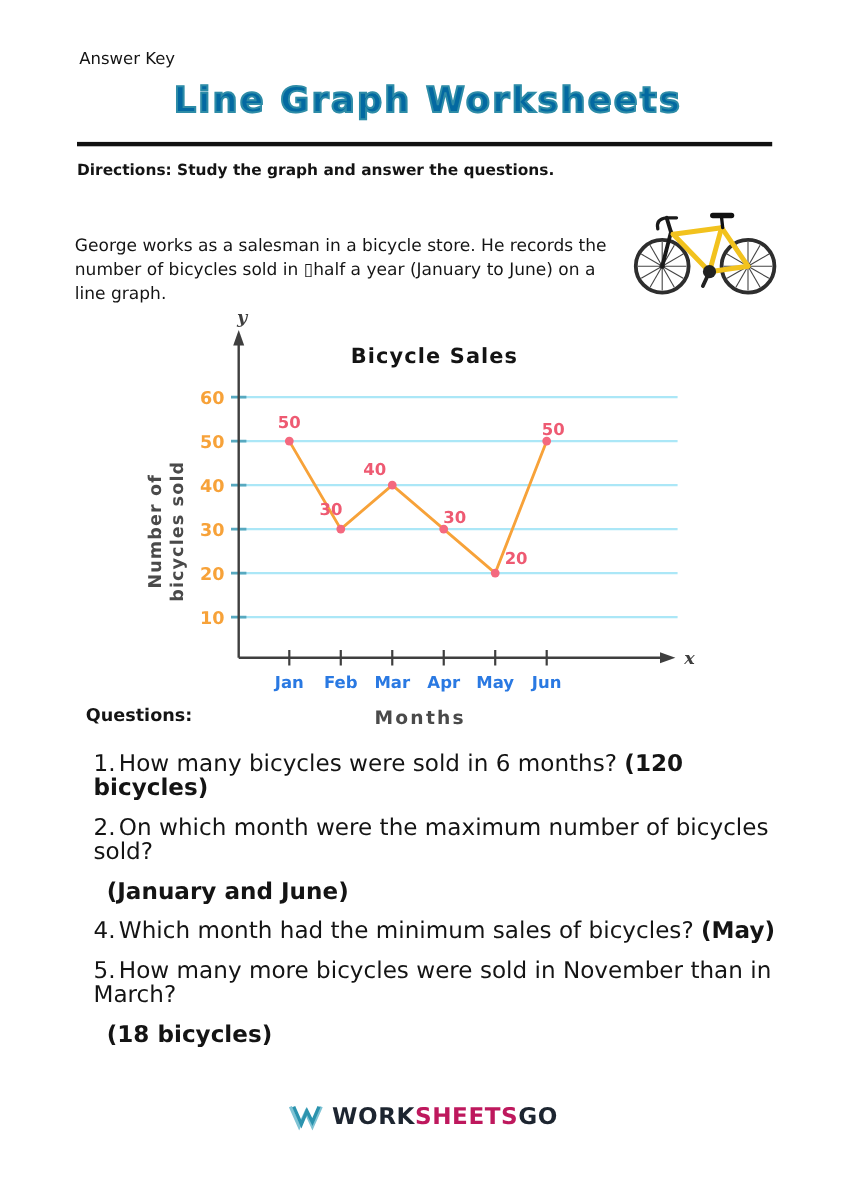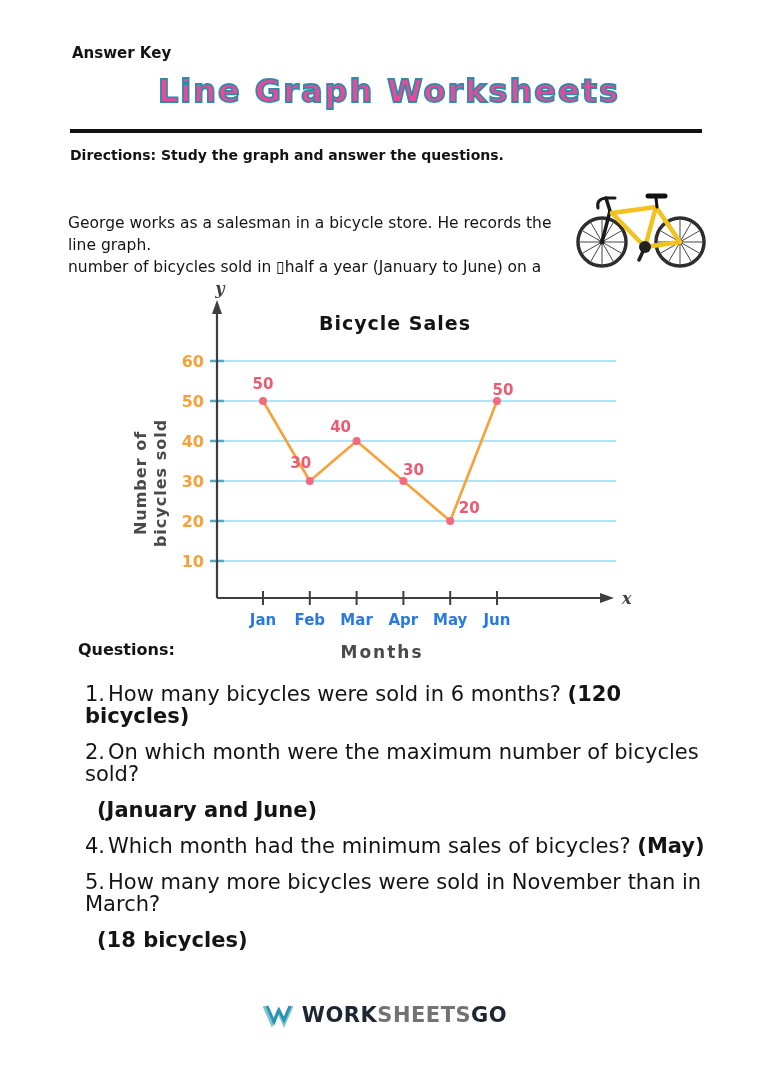--- a/index.html
+++ b/index.html
@@ -1,24 +1,24 @@
 <!DOCTYPE html>
 <html><head>
 <meta charset="utf-8">
 <style>
   * { margin:0; padding:0; box-sizing:border-box; }
   html,body { width:768px; height:1088px; background:#ffffff; overflow:hidden;
     font-family:"DejaVu Sans", sans-serif; color:#141414; }
   .abs { position:absolute; }
 
-  .answer-key { left:72px; top:44px; font-size:15px; font-weight:bold; }
+  .answer-key { left:72px; top:44px; font-size:15px; font-weight:normal; }
 
   .title-wrap { left:0; top:72px; width:768px; text-align:center; padding-left:10px; }
   .title-text { display:inline-block; font-size:32px; font-weight:bold; letter-spacing:2px;
-    color:#ec4899; -webkit-text-stroke:1.8px #2e8ca7; text-shadow:0 0 1px #2e8ca7; }
+    color:#0369a1; -webkit-text-stroke:1.8px #2e8ca7; text-shadow:0 0 1px #2e8ca7; }
 
   .rule { left:70px; top:129px; width:632px; height:4px; background:#111; }
 
   .directions { left:70px; top:147px; font-size:14px; font-weight:bold; }
 
   .intro { left:68px; top:212px; width:510px; font-size:15.5px; line-height:22px; }
 
   .bike { left:570px; top:185px; }
 
   .chart-box { left:120px; top:278px; width:565px; height:400px; }
@@ -34,39 +34,39 @@
   .q-heading { font-size:16px; font-weight:bold; margin-bottom:24px; }
   .q-item { font-size:21px; line-height:22px; margin-bottom:14px; padding-left:7px; }
   .q-num { margin-right:3px; }
   .q-ans { font-weight:bold; }
   .q-ans-line { margin-top:14px; padding-left:12px; }
 
   .footer { left:0; top:1002px; width:768px; display:flex; justify-content:center;
     align-items:center; gap:7px; }
   .logo-text { font-size:21px; font-weight:bold; letter-spacing:0.5px; }
   .logo-dark { color:#1d2530;text-align:right; }
-  .logo-teal { color:#737373; }
+  .logo-teal { color:#be185d; }
 </style>
 </head>
 <body>
 
 <div class="abs answer-key">Answer Key</div>
 
 <div class="abs title-wrap">
   <span class="title-text">Line Graph Worksheets</span>
 </div>
 
 <div class="abs rule"></div>
 
 <div class="abs directions">Directions: Study the graph and answer the questions.</div>
 
 <div class="abs intro">
   <div>George works as a salesman in a bicycle store. He records the</div>
+  <div>number of bicycles sold in ▯half a year (January to June) on a</div>
   <div>line graph.</div>
-  <div>number of bicycles sold in ▯half a year (January to June) on a</div>
 </div>
 
 <svg class="abs bike" width="148" height="92" viewBox="0 0 148 92">
   <g>
     <circle cx="32" cy="57" r="24" fill="none" stroke="#2e2e2e" stroke-width="3.5"></circle>
     <circle cx="110" cy="57" r="24" fill="none" stroke="#2e2e2e" stroke-width="3.5"></circle>
     <g class="spokes">
         <line x1="32" y1="57" x2="54" y2="57" stroke="#444" stroke-width="1"></line>
         <line x1="32" y1="57" x2="51.05255888325765" y2="68" stroke="#444" stroke-width="1"></line>
         <line x1="32" y1="57" x2="43" y2="76.05255888325765" stroke="#444" stroke-width="1"></line>

